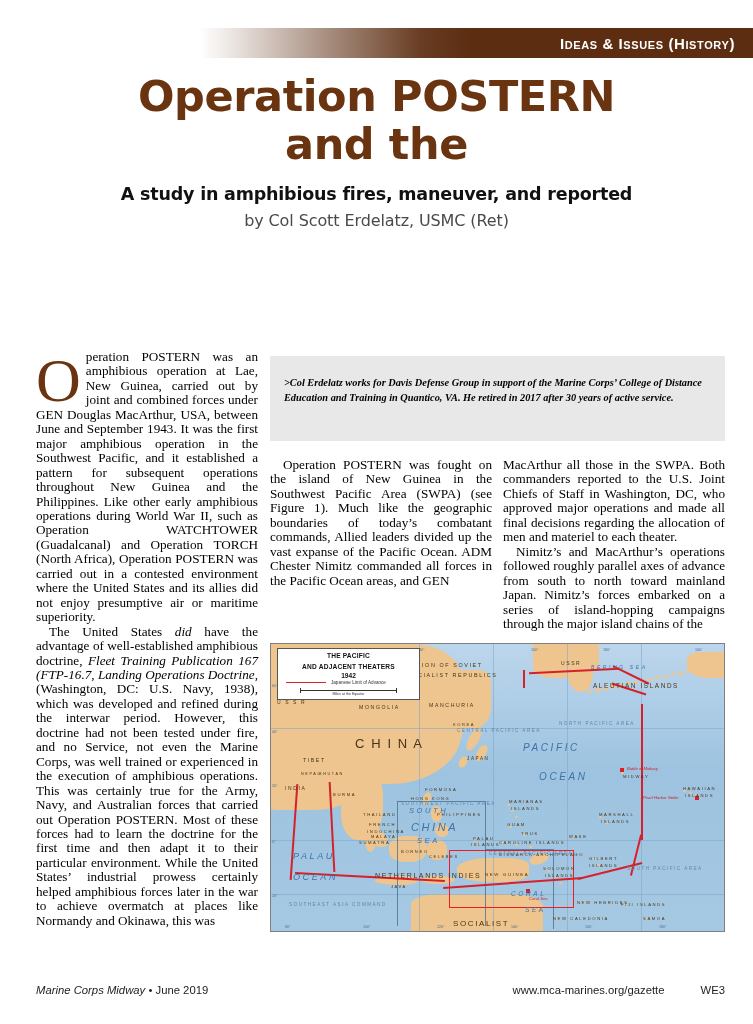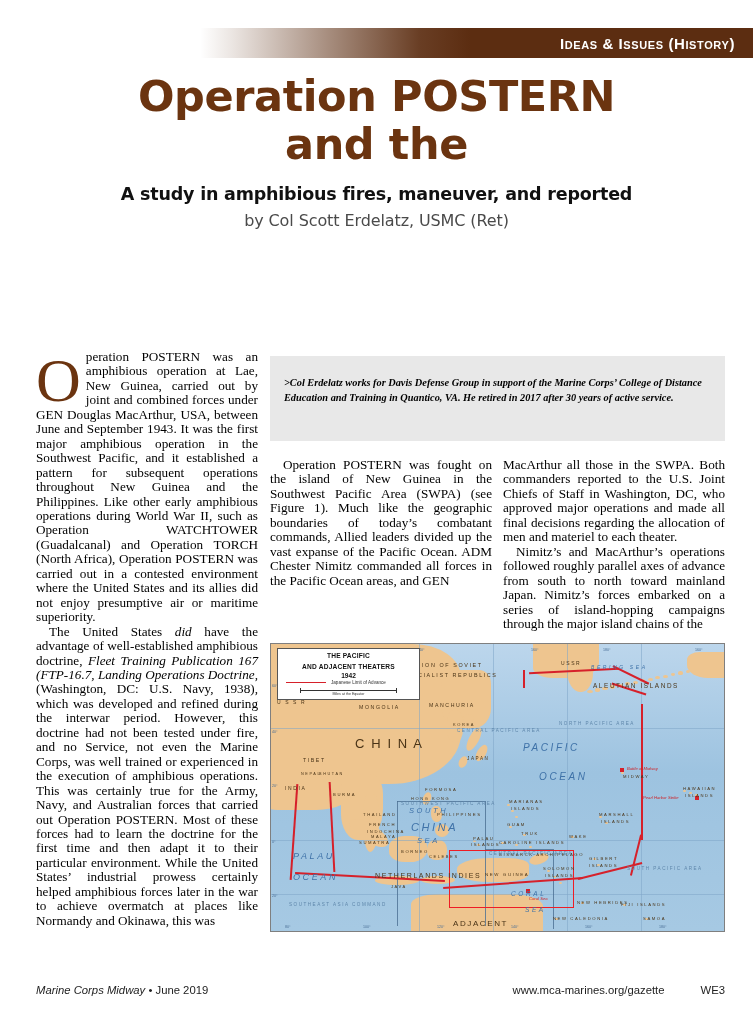--- a/index.html
+++ b/index.html
@@ -388,21 +388,21 @@
       <div class="land-label" style="left:14px;top:141px;font-size:5px;">INDIA</div>
       <div class="land-label" style="left:62px;top:148px;font-size:4.2px;">BURMA</div>
       <div class="land-label" style="left:92px;top:168px;font-size:4.2px;">THAILAND</div>
       <div class="land-label" style="left:98px;top:178px;font-size:4.2px;">FRENCH</div>
       <div class="land-label" style="left:96px;top:185px;font-size:4.2px;">INDOCHINA</div>
       <div class="land-label" style="left:166px;top:168px;font-size:4.4px;">PHILIPPINES</div>
       <div class="land-label" style="left:104px;top:228px;font-size:7px;">NETHERLANDS    INDIES</div>
       <div class="land-label" style="left:130px;top:205px;font-size:4.2px;">BORNEO</div>
       <div class="land-label" style="left:88px;top:196px;font-size:4.2px;">SUMATRA</div>
       <div class="land-label" style="left:154px;top:143px;font-size:4.2px;">FORMOSA</div>
-      <div class="land-label" style="left:182px;top:275px;font-size:8px;">ADJACENT</div>
+      <div class="land-label" style="left:182px;top:275px;font-size:8px;">SOCIALIST</div>
       <div class="land-label" style="left:214px;top:228px;font-size:4.4px;">NEW GUINEA</div>
       <div class="land-label" style="left:322px;top:38px;font-size:6.4px;">ALEUTIAN  ISLANDS</div>
       <div class="land-label" style="left:412px;top:142px;font-size:4.2px;">HAWAIIAN</div>
       <div class="land-label" style="left:414px;top:149px;font-size:4.2px;">ISLANDS</div>
       <div class="land-label" style="left:328px;top:168px;font-size:4.2px;">MARSHALL</div>
       <div class="land-label" style="left:330px;top:175px;font-size:4.2px;">ISLANDS</div>
       <div class="land-label" style="left:228px;top:196px;font-size:4.2px;">CAROLINE  ISLANDS</div>
       <div class="land-label" style="left:202px;top:192px;font-size:4.2px;">PALAU</div>
       <div class="land-label" style="left:200px;top:198px;font-size:4.2px;">ISLANDS</div>
       <div class="land-label" style="left:318px;top:212px;font-size:4.2px;">GILBERT</div>

